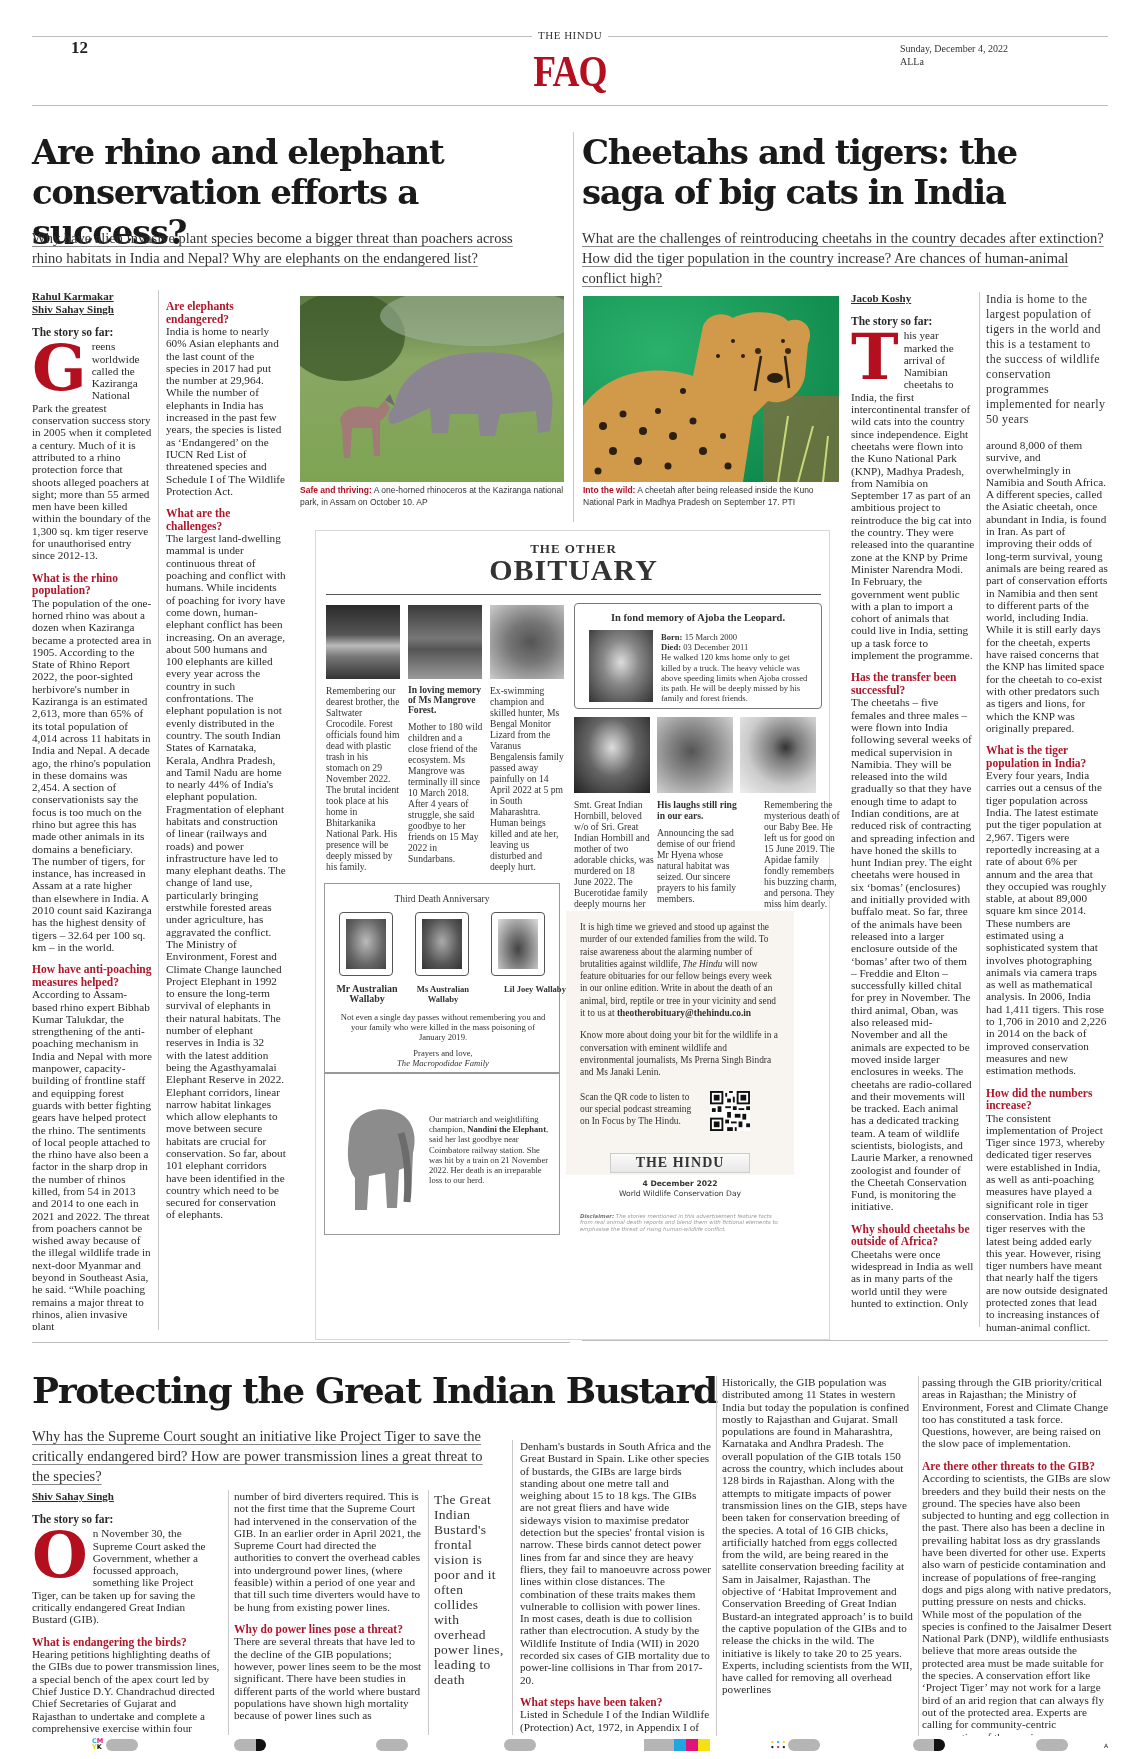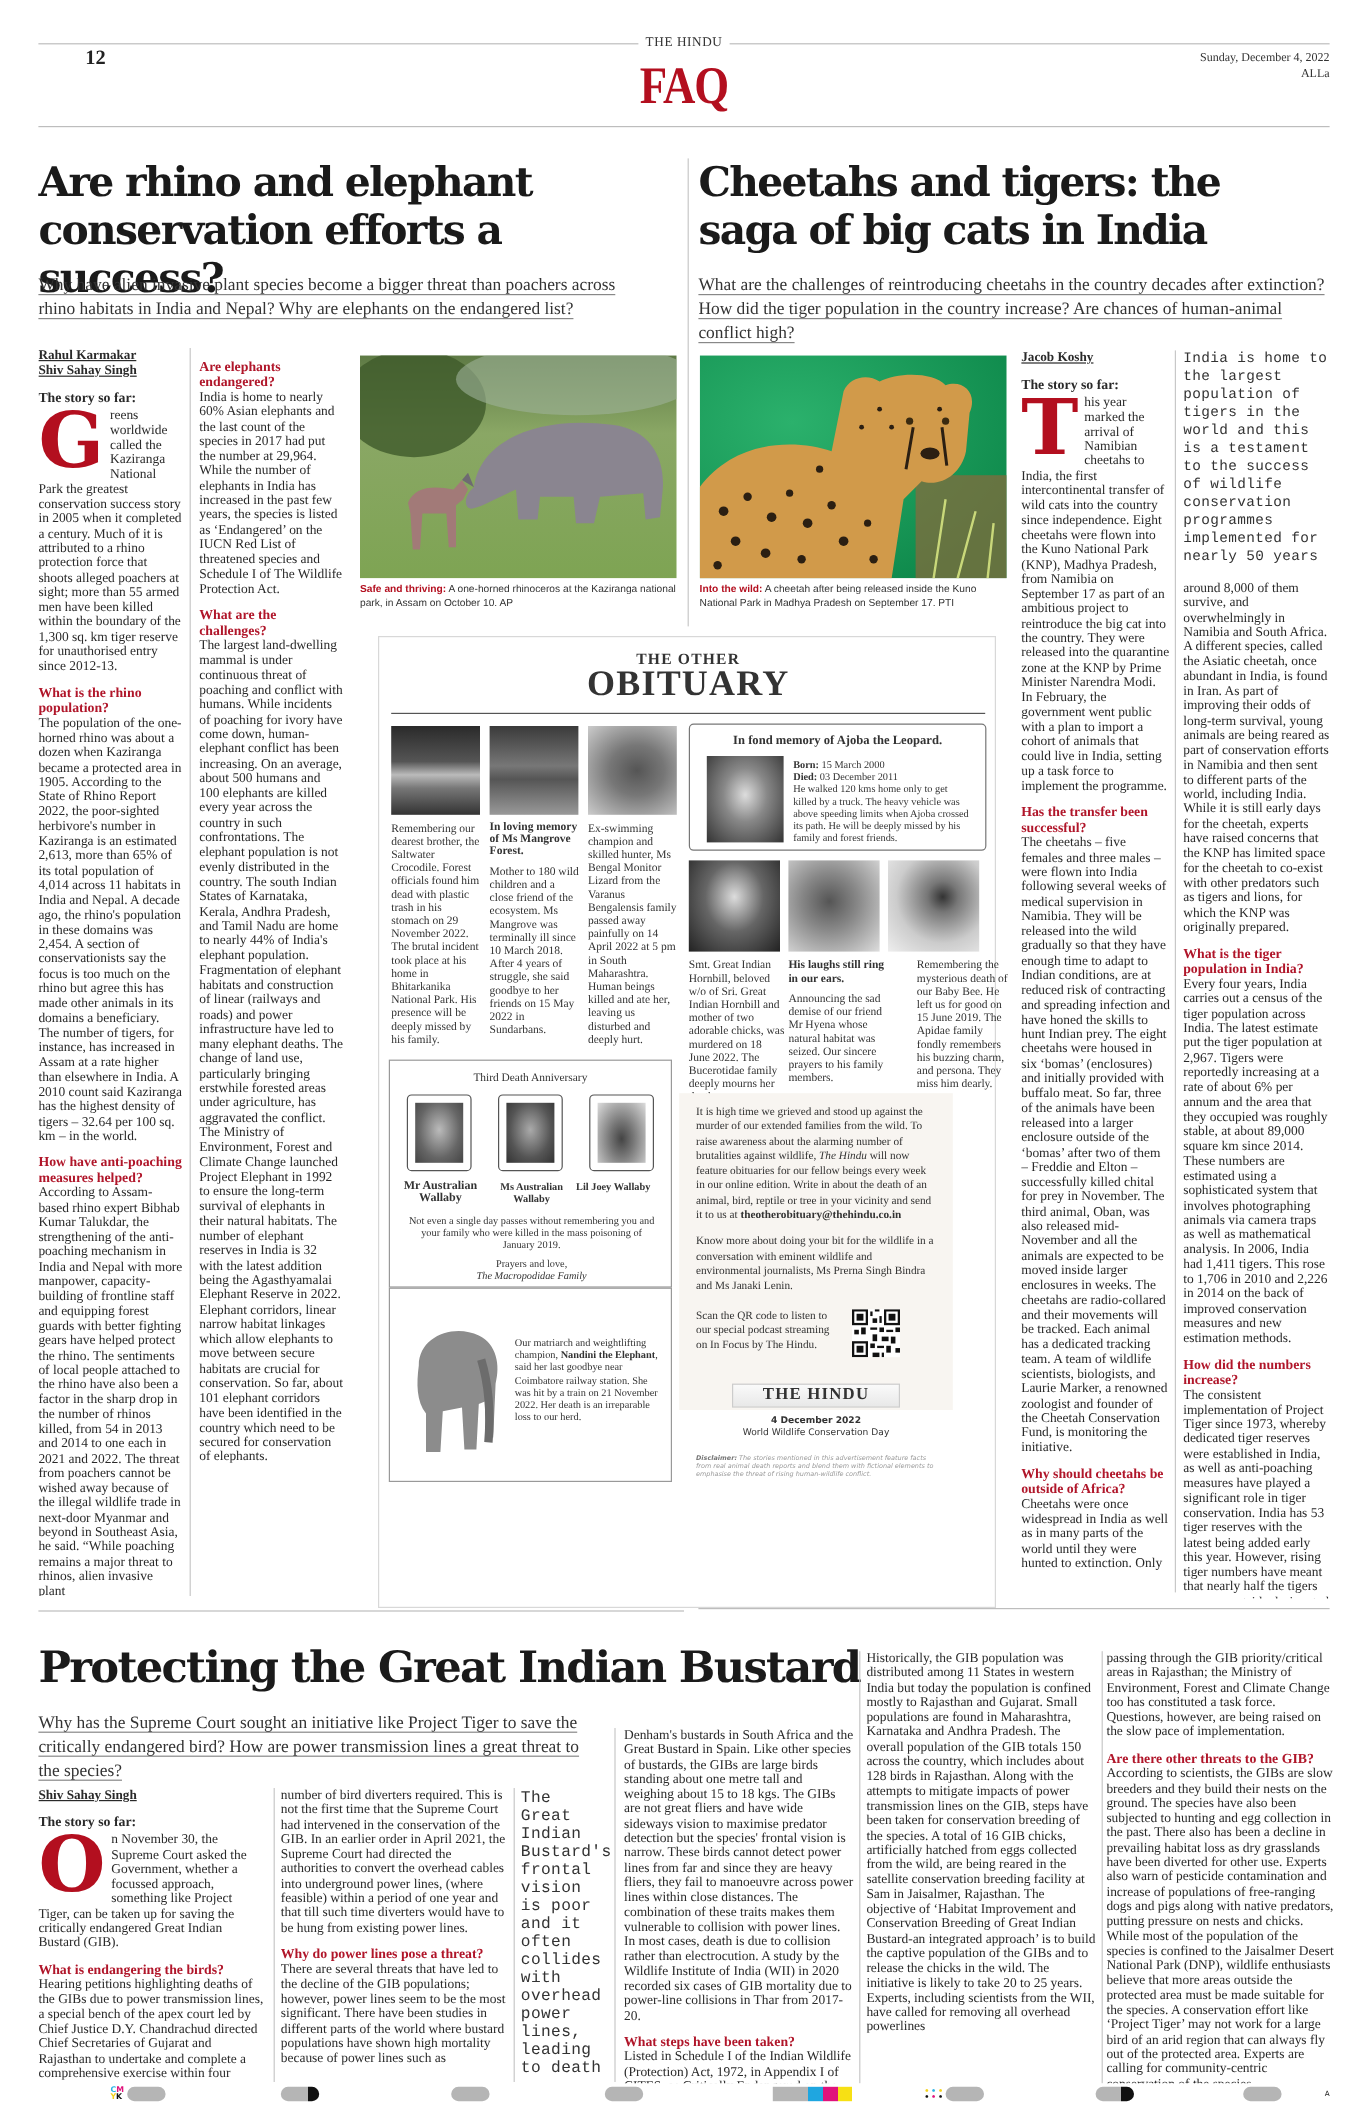--- a/index.html
+++ b/index.html
@@ -4,33 +4,33 @@
 <style>
   * { box-sizing: border-box; margin: 0; padding: 0; }
   html, body { width: 1140px; height: 1759px; background: #fff; overflow: hidden; }
   body { position: relative; font-family: "DejaVu Serif", serif; color: #222; }
   .abs { position: absolute; }
   .rule { position: absolute; height: 1px; background: #bdbdbd; }
   .vrule { position: absolute; width: 1px; background: #c8c8c8; }
   .masthead-brand { font-family: "Liberation Serif", serif; font-size: 11px; letter-spacing: 0.5px; background: #fff; padding: 0 6px; color: #333; }
   .faq { font-family: "Liberation Serif", serif; font-weight: bold; font-size: 44px; color: #b30f1f; letter-spacing: -1px; transform: scaleX(0.85); transform-origin: center; }
   .pagenum { font-family: "Liberation Serif", serif; font-weight: bold; font-size: 17px; }
-  .dateline { font-family: "Liberation Serif", serif; font-size: 10px; text-align: right; line-height: 13px; color: #333; }
+  .dateline { font-family: "Liberation Serif", serif; font-size: 10px; line-height: 13px; color: #333; }
   h1.headline { font-family: "DejaVu Serif", serif; font-weight: bold; color: #1a1a1a; letter-spacing: -1.4px; font-size: 34px; line-height: 40px; }
   .dek { font-family: "Liberation Serif", serif; font-size: 14.5px; line-height: 20px; color: #333; text-decoration: underline; text-underline-offset: 3px; text-decoration-color: #888; }
   .col { font-family: "Liberation Serif", serif; font-size: 11.2px; line-height: 12.3px; color: #2a2a2a; }
   .col p { margin: 0; }
   .byline { font-weight: bold; text-decoration: underline; font-size: 11px; line-height: 13px; display: block; }
   .story-label { font-weight: bold; font-size: 11.5px; display: block; margin-top: 10px; margin-bottom: 2px; }
   .q { color: #b0162a; font-weight: bold; display: block; margin-top: 10px; font-size: 11.5px; line-height: 12.5px; }
   .dropcap { float: left; font-family: "DejaVu Serif", serif; font-weight: bold; color: #b30f1f; font-size: 64px; line-height: 52px; margin: 2px 5px 0 0; }
   .photo { position: absolute; overflow: hidden; }
   .caption { font-family: "Liberation Sans", sans-serif; font-size: 8.5px; line-height: 12px; color: #333; }
   .caption b { color: #b30f1f; }
-  .pull { font-family: Liberation Mono, monospace; font-size: 13.5px; line-height: 15px; color: #333; letter-spacing: 0.3px; }
+  .pull { font-family: Liberation Serif, serif; font-size: 13.5px; line-height: 15px; color: #333; letter-spacing: 0.3px; }
   .obit { position: absolute; left: 315px; top: 530px; width: 515px; height: 810px; background: #fff; border: 1px solid #d8d8d8; }
   .obit .s { font-family: "Liberation Serif", serif; color: #333; }
   .obit-txt { font-family: "Liberation Serif", serif; font-size: 9.6px; line-height: 11px; color: #333; position: absolute; }
   .bw { filter: grayscale(1); }
   .frame { position: absolute; border: 1px solid #555; border-radius: 4px; background: #fff; }
   .promo { position: absolute; background: #f8f5f1; font-family: "Liberation Serif", serif; font-size: 9.4px; line-height: 12.3px; color: #333; }
   .regmark { position: absolute; width: 32px; height: 12px; border-radius: 6px; background: #b5b5b5; }
 </style>
 </head>
 <body>
@@ -210,21 +210,21 @@
         <div style="width:100%; height:100%; background:radial-gradient(ellipse at 50% 45%,#bbb 0%,#666 60%,#444 100%);"></div>
       </div>
     <div class="frame bw" style="left:90px; top:28px; width:54px; height:64px; padding:6px;">
         <div style="width:100%; height:100%; background:radial-gradient(ellipse at 50% 45%,#aaa 0%,#555 60%,#333 100%);"></div>
       </div>
     <div class="frame bw" style="left:166px; top:28px; width:54px; height:64px; padding:6px;">
         <div style="width:100%; height:100%; background:radial-gradient(ellipse at 50% 60%,#444 0%,#777 35%,#ddd 100%);"></div>
       </div>
     <div class="abs s" style="left:4px; top:100px; width:76px; text-align:center; font-weight:bold; font-size:10px; line-height:10px;">Mr Australian Wallaby</div>
     <div class="abs s" style="left:80px; top:100px; width:76px; text-align:center; font-weight:bold; font-size:8.6px; line-height:10px;">Ms Australian Wallaby</div>
-    <div class="abs s" style="left:148px; top:100px; width:76px; text-align:center; font-weight:bold; font-size:8.6px; line-height:10px;">Lil Joey Wallaby</div>
+    <div class="abs s" style="left:172px; top:100px; width:76px; text-align:center; font-weight:bold; font-size:8.6px; line-height:10px;">Lil Joey Wallaby</div>
     <div class="abs s" style="left:14px; top:128px; width:208px; text-align:center; font-size:8.6px; line-height:10px;">Not even a single day passes without remembering you and your family who were killed in the mass poisoning of January 2019.</div>
     <div class="abs s" style="left:14px; top:164px; width:208px; text-align:center; font-size:8.6px; line-height:10px;">
       <div>Prayers and love,</div>
       <div style="font-style:italic;">The Macropodidae Family</div>
     </div>
   </div>
 
   <div class="abs" style="left:8px; top:542px; width:236px; height:162px; border:1px solid #999;">
     <svg class="abs" style="left:14px; top:24px;" width="82" height="118" viewBox="0 0 82 118">
       <path d="M10,40 C10,15 40,5 60,15 C75,22 78,40 74,55 L72,100 L66,100 L65,70 L60,72 L58,110 L48,110 L46,75 L30,78 L28,112 L16,112 L16,80 C8,70 8,55 10,40 Z" fill="#8c8c8c"></path>

